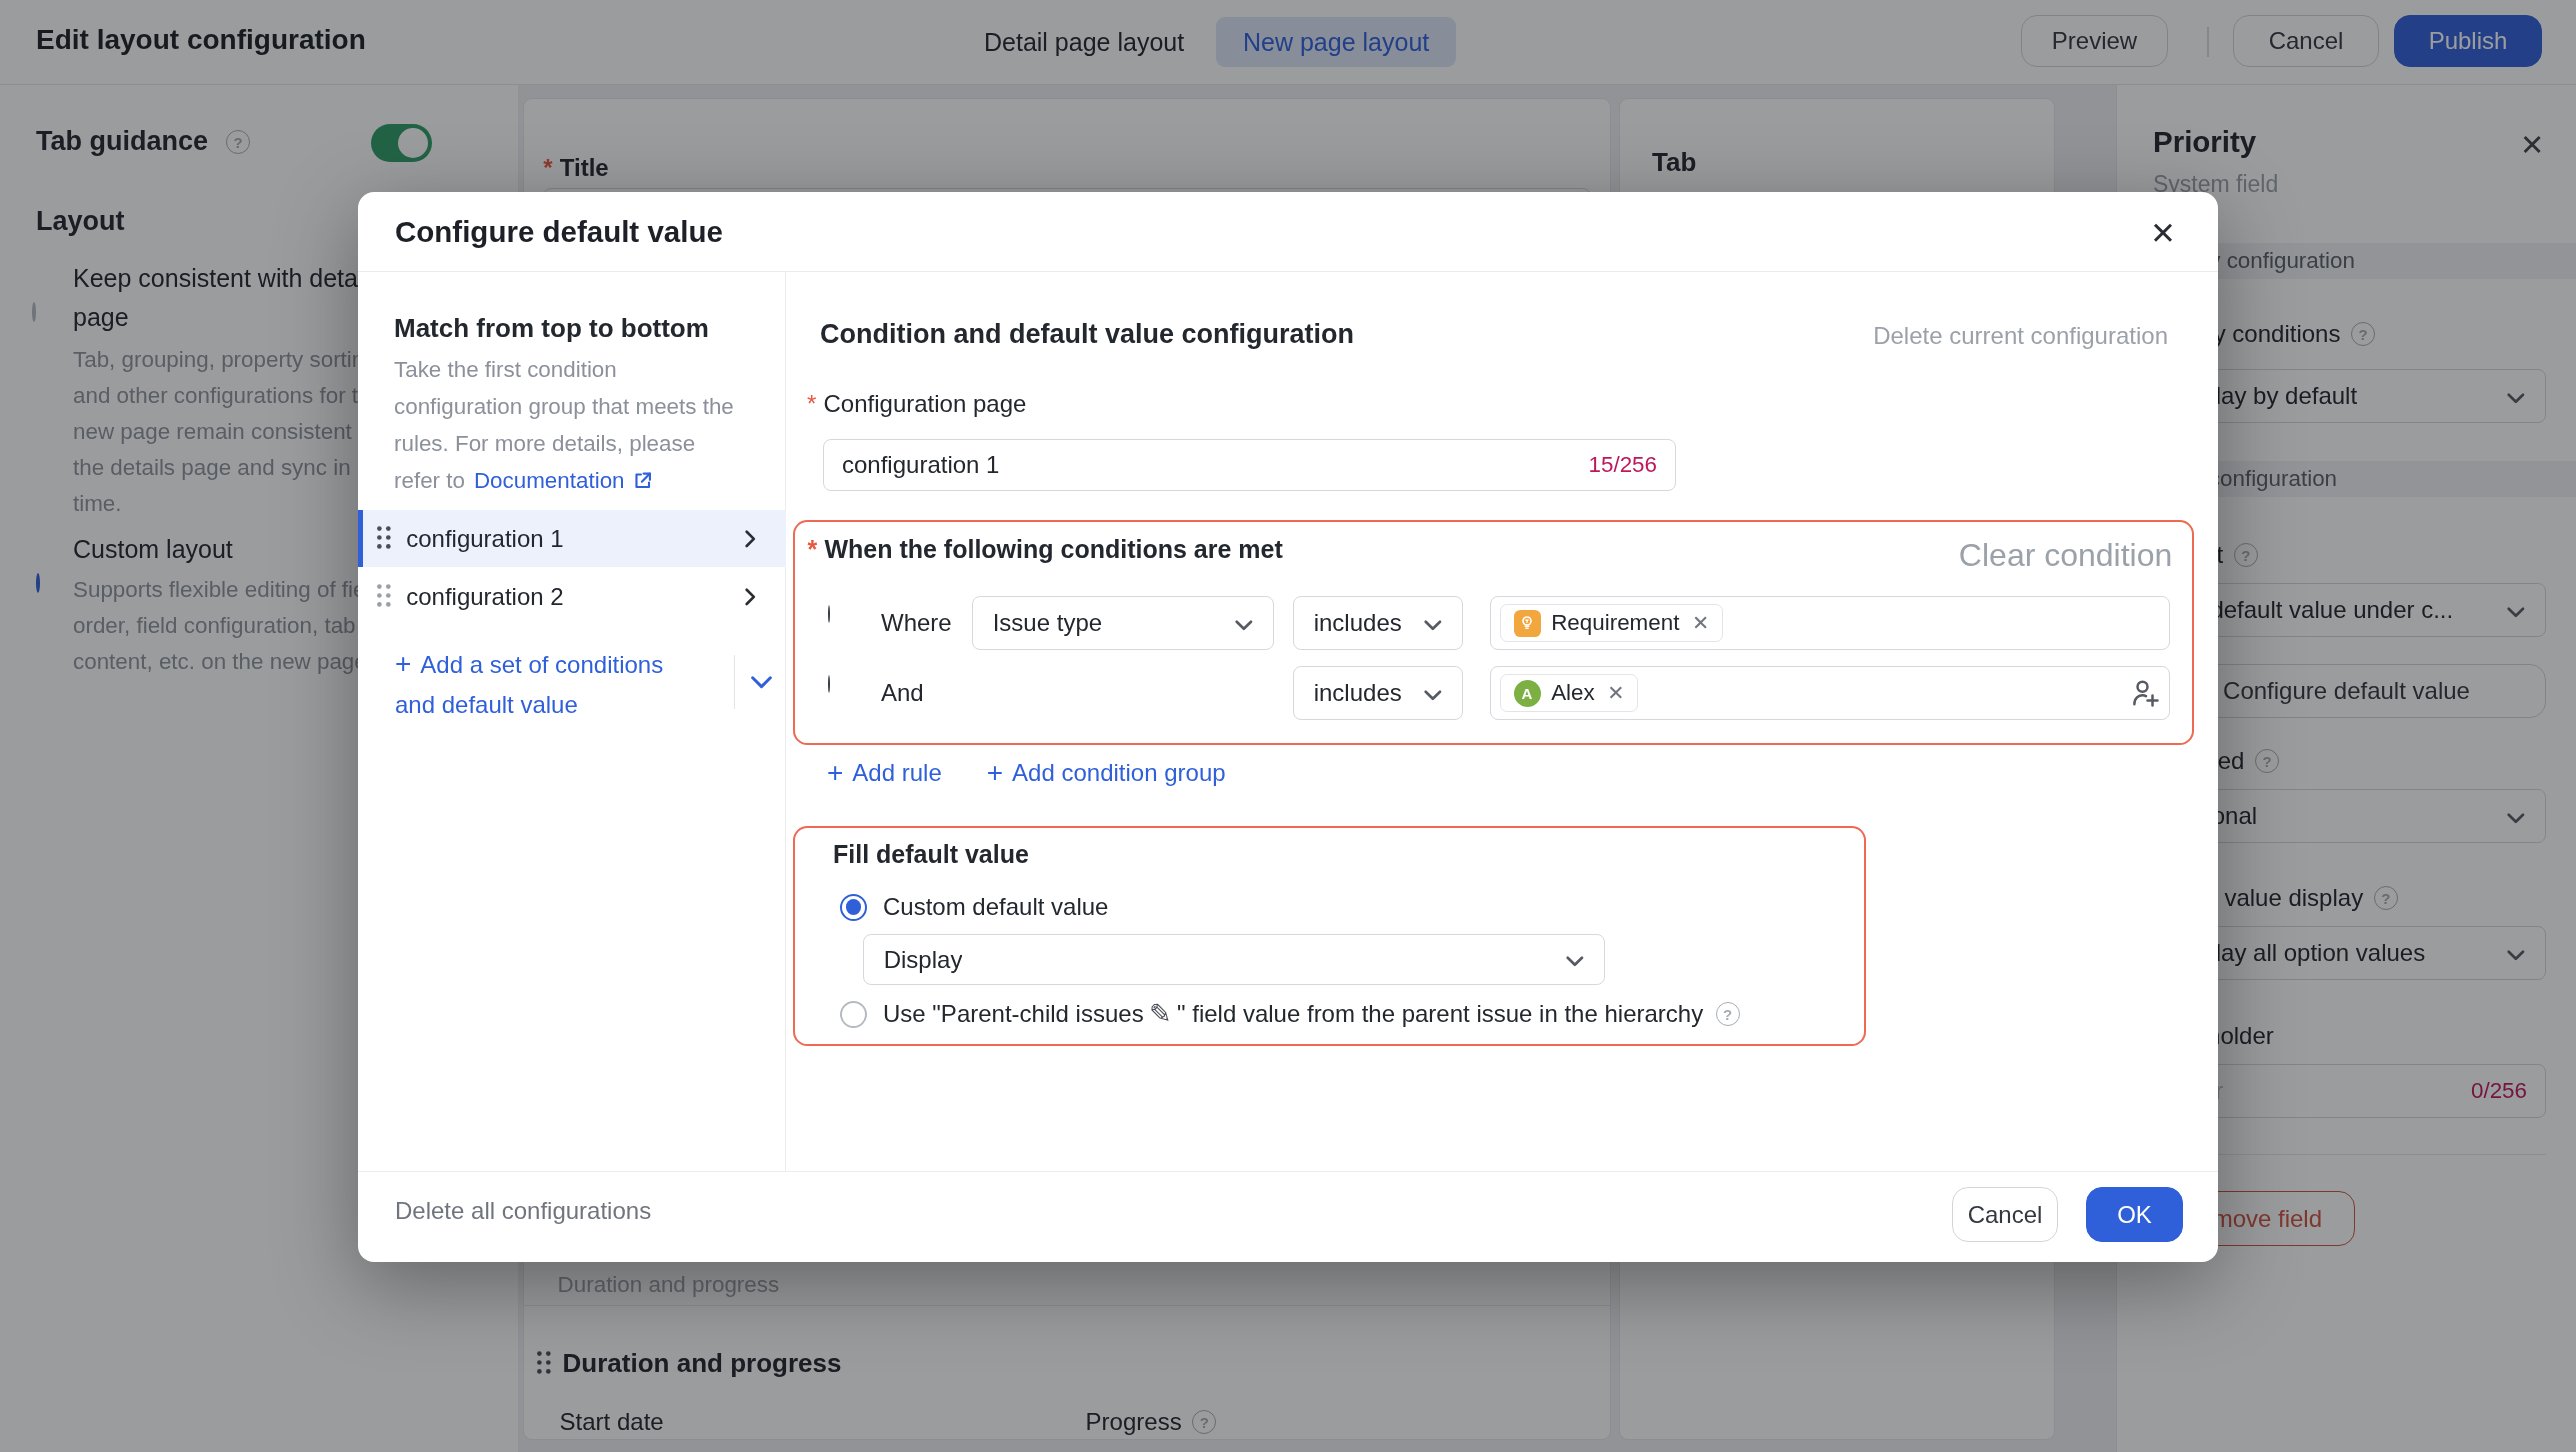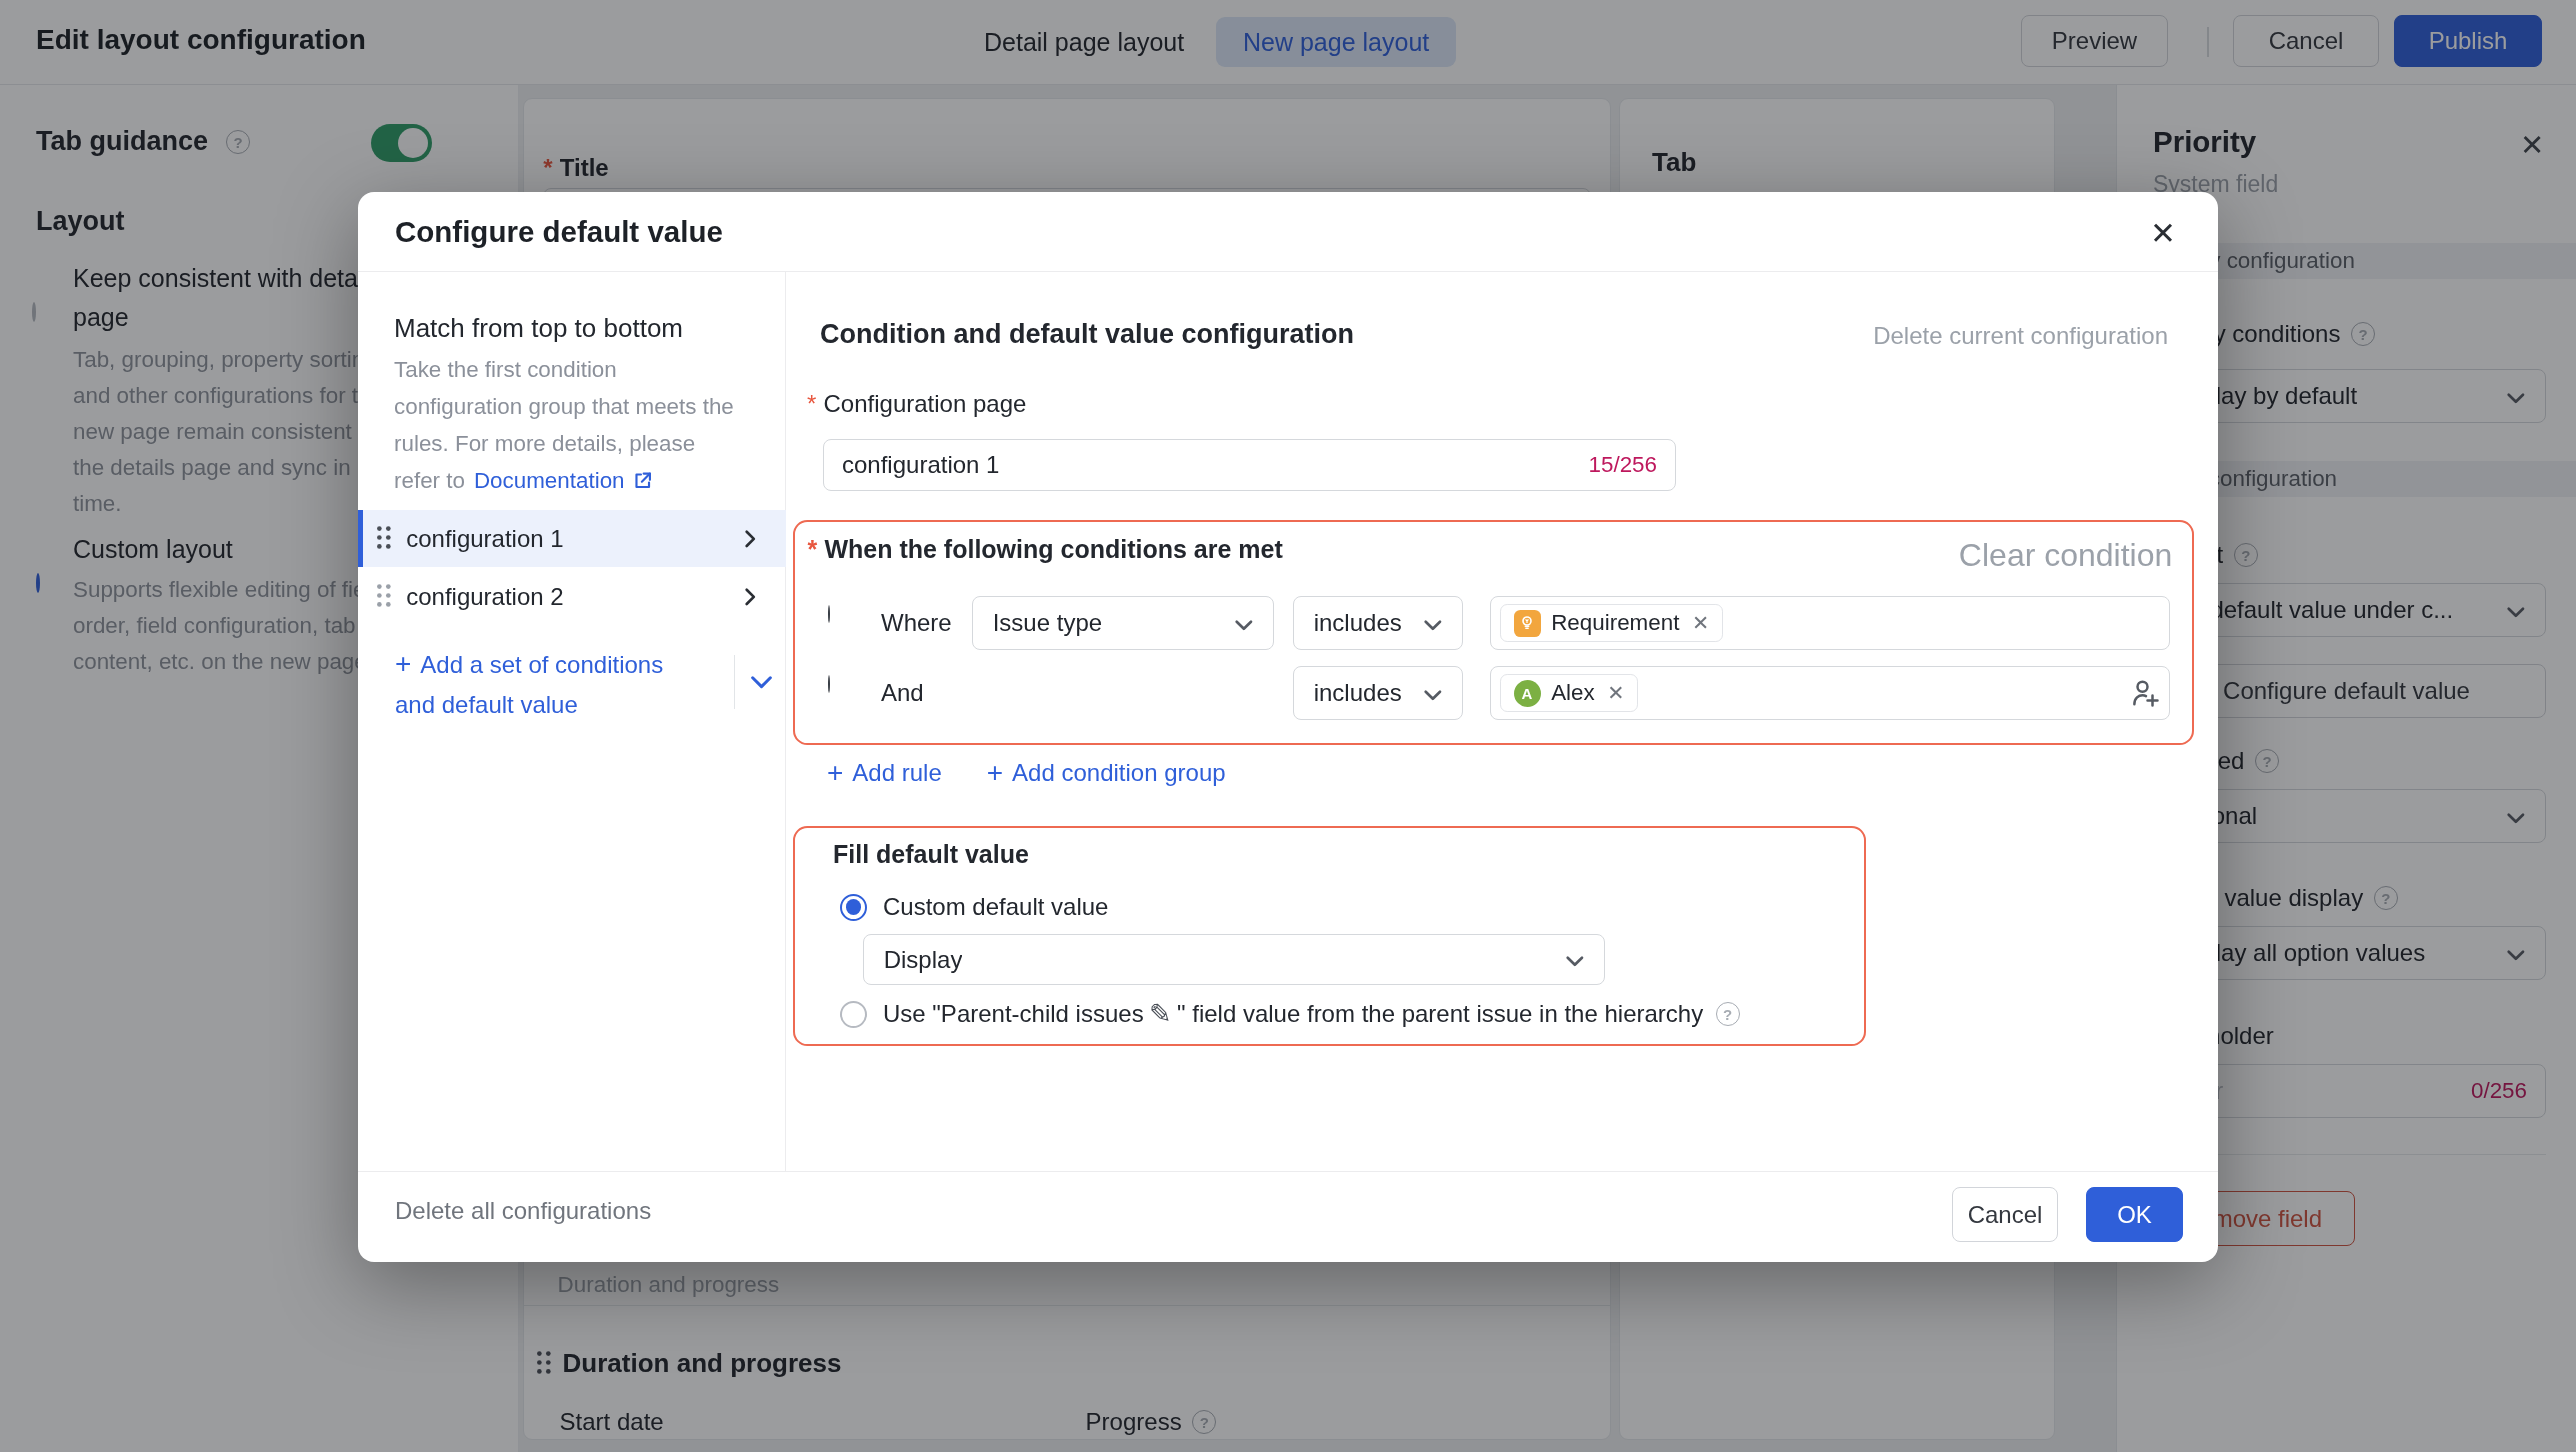--- a/index.html
+++ b/index.html
@@ -4,21 +4,21 @@
 <style>
   *{margin:0;padding:0;box-sizing:border-box}
   html,body{background:#3c3f44}
   .stage{position:relative;width:2576px;height:1453px;overflow:hidden;background:#eef0f2;
          font-family:"Liberation Sans",sans-serif;color:#23272e}
   .abs{position:absolute}
   .flex{display:flex;align-items:center}
   .nowrap{white-space:nowrap}
   .h600{font-weight:600}
   .btn{display:flex;align-items:center;justify-content:center;background:#fff;border:0.9px solid #d2d5da;
-       border-radius:8px;font-size:24px;color:#34383f;cursor:pointer}
+       border-radius:16px;font-size:24px;color:#34383f;cursor:pointer}
   .btn-primary{background:#2f5fd9;border-color:#2f5fd9;color:#fff}
   .sel{display:flex;align-items:center;justify-content:space-between;background:#fff;border:0.9px solid #d5d8dc;
        border-radius:8px;font-size:24px;color:#23272e;padding:0 19.7px;overflow:hidden}
   .sel .txt{white-space:nowrap;overflow:hidden}
   .chev{flex:none;margin-left:12.5px}
   .help{display:inline-flex;align-items:center;justify-content:center;width:24px;height:24px;
         border:1.8px solid #a7acb3;border-radius:50%;font-size:15px;font-weight:700;color:#a7acb3;flex:none}
   .star{color:#e8573f;margin-right:7.2px}
   .radio{width:27px;height:27px;border-radius:50%;border:2.7px solid #b6bac1;background:#fff;flex:none;position:relative}
   .radio.on{border-color:#2f5fd9}
@@ -204,21 +204,21 @@
   </div>
 
   <div class="dim"></div>
 
   <div class="modal">
     <div class="abs nowrap h600" style="left:37px;top:23px;font-size:29.5px;color:#1d2127">Configure default value</div>
     <div class="abs" style="left:1792px;top:23px;font-size:31px;color:#2a2e34;cursor:pointer">✕</div>
     <div class="abs" style="left:0;top:79px;width:1860px;height:0.9px;background:#ececee"></div>
     <div class="abs" style="left:427px;top:79px;width:0.9px;height:901px;background:#ececee"></div>
 
-    <div class="abs nowrap" style="left:36px;top:121px;font-size:26px;font-weight:400">Match from top to bottom</div>
+    <div class="abs nowrap" style="left:36px;top:121px;font-size:26px;font-weight:700">Match from top to bottom</div>
     <div class="abs" style="left:36px;top:159px;font-size:22.4px;line-height:37px;color:#8b909a">
       <div class="nowrap">Take the first condition</div>
       <div class="nowrap">configuration group that meets the</div>
       <div class="nowrap">rules. For more details, please</div>
       <div class="flex nowrap">
         <span>refer to</span>
         <span class="link" style="margin-left:9px;cursor:pointer">Documentation</span>
         <span style="margin-left:7.2px;display:inline-flex">
           <svg width="21.5" height="21.5" viewBox="0 0 24 24" fill="none" stroke="#2f5fd9" stroke-width="2.4" stroke-linecap="round" stroke-linejoin="round">
             <path d="M10 5 H5 V19 H19 V14"></path>

